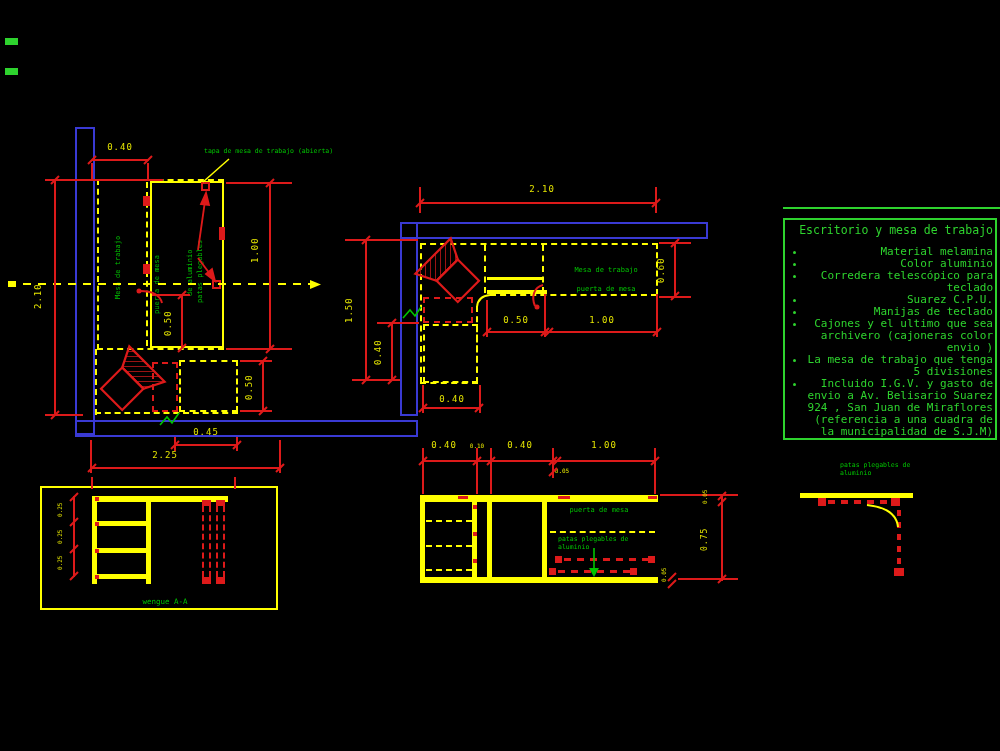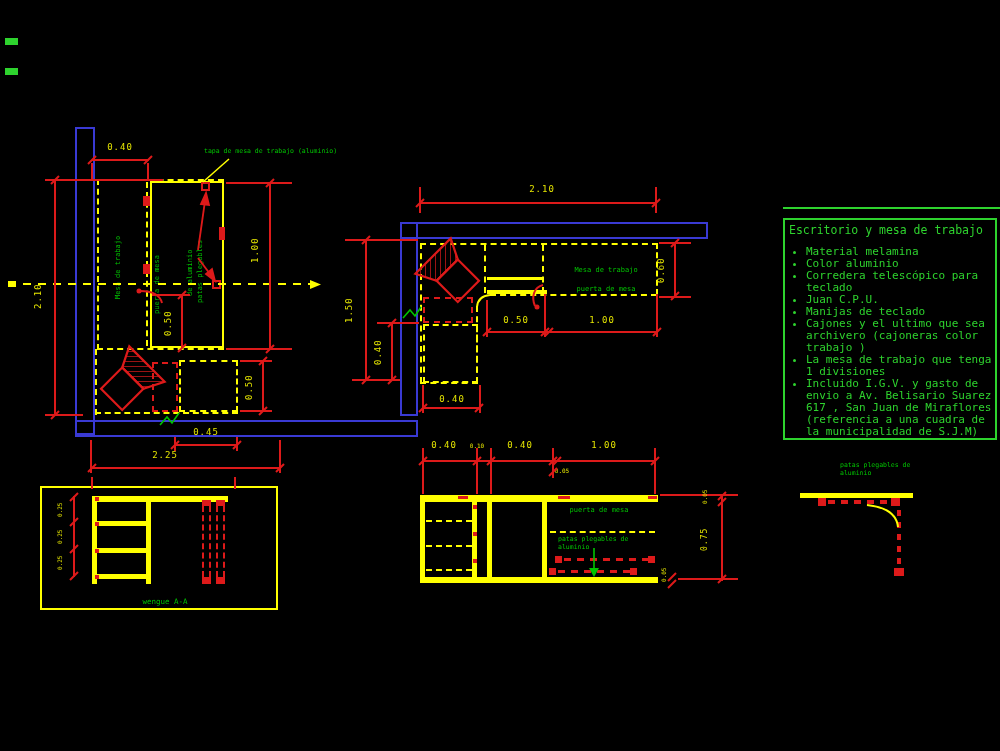--- a/index.html
+++ b/index.html
@@ -16,21 +16,21 @@
   .dashR{border:2px dashed #dd1a1a;}
   .vdash{background:repeating-linear-gradient(180deg,#dd1a1a 0 6px,transparent 6px 12px);}
   .hdash{background:repeating-linear-gradient(90deg,#dd1a1a 0 7px,transparent 7px 13px);}
   .dashRefY{background:repeating-linear-gradient(90deg,#ffff00 0 8px,transparent 8px 15px);height:2px;}
   .dim{color:#e4e400;font-size:9px;letter-spacing:1px;text-align:center;white-space:nowrap;}
   .dimS{color:#e4e400;font-size:6px;letter-spacing:0;text-align:center;white-space:nowrap;}
   .vtxt{writing-mode:vertical-rl;transform:rotate(180deg);}
   .glab{color:#00c400;font-size:7px;white-space:nowrap;text-align:center;}
   .glabW{color:#00c400;font-size:6.5px;line-height:1.3;}
   .legpair{border-left:2px dashed #dd1a1a;border-right:2px dashed #dd1a1a;}
-  #specbox{border:2px solid #2ed32e;}
+  #specbox{border:2px solid #2ed32e;text-align:right;}
   #specbox .title{color:#2ed32e;font-size:11.5px;white-space:nowrap;letter-spacing:0;}
   #specbox ul{margin:9px 0 0 0;padding-left:17px;color:#2ed32e;font-size:11px;line-height:12px;}
   #specbox li{margin:0;padding:0;}
   svg{position:absolute;left:0;top:0;pointer-events:none;}
 </style>
 </head>
 <body>
 
 <div id="canvas">
 
@@ -51,21 +51,21 @@
 
   <div class="abs dashYl" style="left:95px;top:349px;height:66px"></div>
   <div class="abs dashYt" style="left:95px;top:412px;width:143px"></div>
   <div class="abs dashR" style="left:152px;top:362px;width:26px;height:50px"></div>
   <div class="abs dashY" style="left:179px;top:360px;width:59px;height:52px"></div>
 
   <span class="abs glab vtxt" style="left:114px;top:192px;height:150px">Mesa de trabajo</span>
   <span class="abs glab vtxt" style="left:153px;top:228px;height:112px">puerta de mesa</span>
   <span class="abs glab vtxt" style="left:196px;top:215px;height:112px">patas plegables</span>
   <span class="abs glab vtxt" style="left:186px;top:228px;height:90px">de aluminio</span>
-  <span class="abs glab" style="left:204px;top:147px;font-size:6.5px">tapa de mesa de trabajo (aluminio)</span>
+  <span class="abs glab" style="left:204px;top:147px;font-size:6.5px">tapa de mesa de trabajo (abierta)</span>
 
   <div class="abs dashRefY" style="left:8px;top:283px;width:312px"></div>
 
   <div class="abs rl" style="left:92px;top:159px;width:57px;height:2px"></div>
   <div class="abs rl" style="left:91px;top:163px;width:2px;height:16px"></div>
   <div class="abs rl" style="left:147px;top:163px;width:2px;height:16px"></div>
   <span class="abs dim" style="left:98px;top:142px;width:44px">0.40</span>
 
   <div class="abs rl" style="left:54px;top:180px;width:2px;height:236px"></div>
   <div class="abs rl" style="left:45px;top:179px;width:118px;height:2px"></div>
@@ -223,25 +223,25 @@
   <div class="abs vdash" style="left:897px;top:510px;width:4px;height:58px"></div>
   <div class="abs rl" style="left:894px;top:568px;width:10px;height:8px"></div>
 
   <div class="abs gl" style="left:783px;top:207px;width:217px;height:2px"></div>
   <div id="specbox" class="abs" style="left:783px;top:218px;width:214px;height:222px;padding:3px 2px 0 4px">
     <div class="title">Escritorio y mesa de trabajo</div>
     <ul>
       <li>Material melamina</li>
       <li>Color aluminio</li>
       <li>Corredera telescópico para teclado</li>
-      <li>Juan C.P.U.</li>
+      <li>Suarez C.P.U.</li>
       <li>Manijas de teclado</li>
-      <li>Cajones y el ultimo que sea archivero (cajoneras color trabajo )</li>
-      <li>La mesa de trabajo que tenga 1 divisiones</li>
-      <li>Incluido I.G.V. y gasto de envio a Av. Belisario Suarez 617 , San Juan de Miraflores (referencia a una cuadra de la municipalidad de S.J.M)</li>
+      <li>Cajones y el ultimo que sea archivero (cajoneras color envio )</li>
+      <li>La mesa de trabajo que tenga 5 divisiones</li>
+      <li>Incluido I.G.V. y gasto de envio a Av. Belisario Suarez 924 , San Juan de Miraflores (referencia a una cuadra de la municipalidad de S.J.M)</li>
     </ul>
   </div>
 
   <svg width="1000" height="751" viewBox="0 0 1000 751">
     <defs>
       <pattern id="hatch" width="5" height="5" patternUnits="userSpaceOnUse" patternTransform="rotate(45)">
         <line x1="0" y1="0" x2="0" y2="5" stroke="#dd1a1a" stroke-width="1.4"></line>
       </pattern>
       <g id="chair" fill="none" stroke="#dd1a1a" stroke-width="2.2">
         <path d="M-25,-24 L25,-24 L15,-4 L-15,-4 Z" fill="url(#hatch)"></path>

